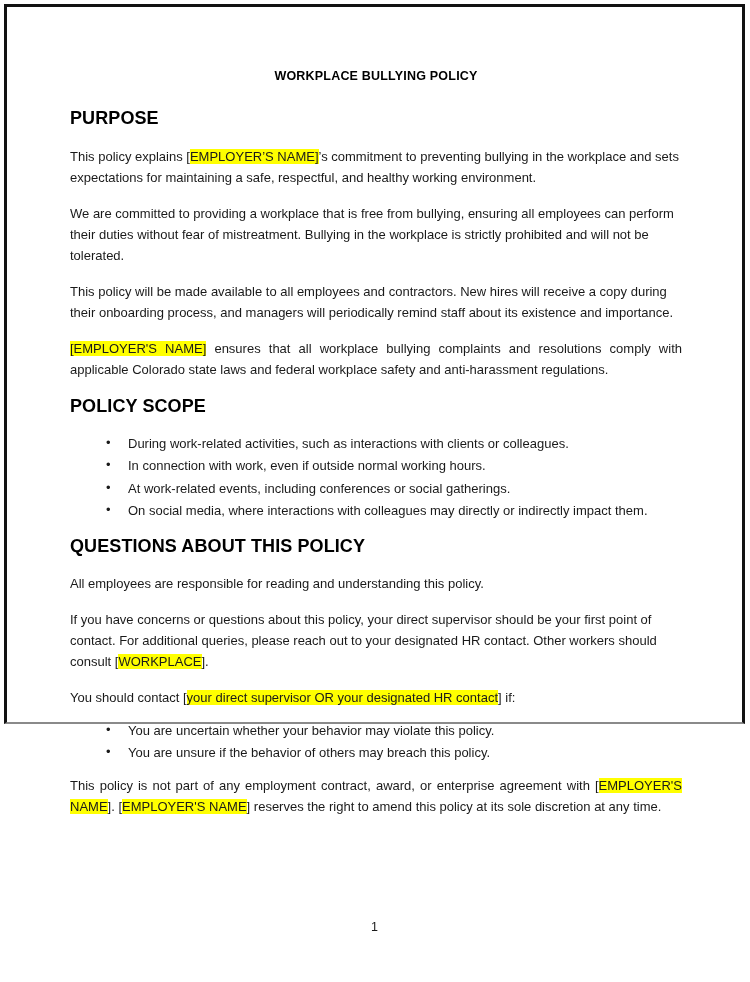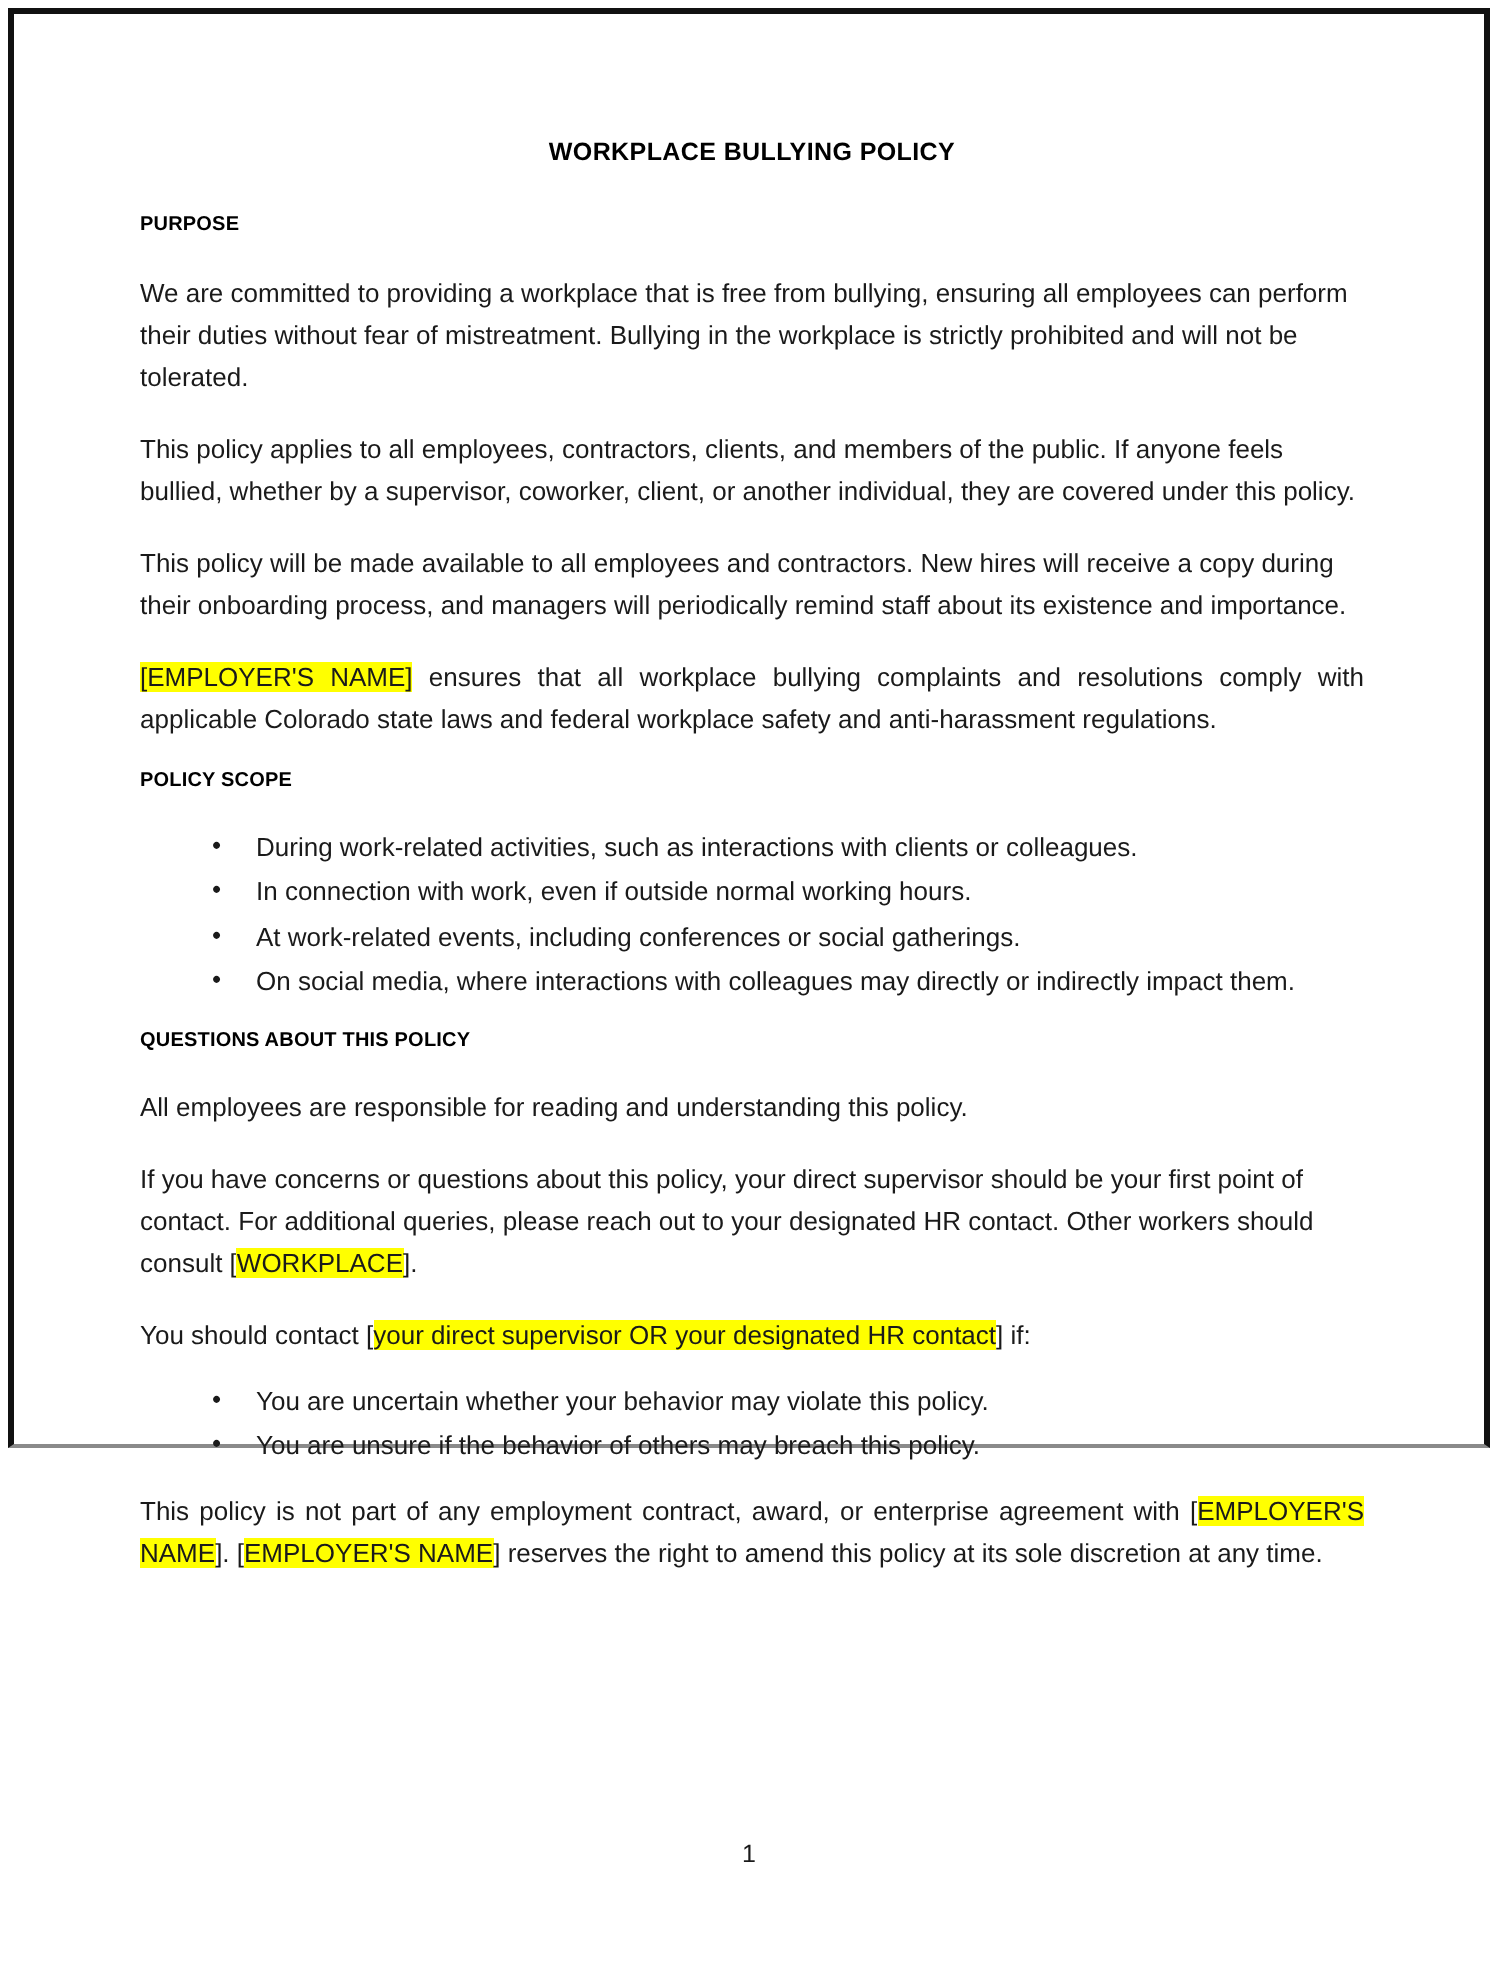--- a/index.html
+++ b/index.html
@@ -49,21 +49,21 @@
     text-align: center;
     font-size: 12.5px;
     font-weight: bold;
     letter-spacing: 0.2px;
     color: #000000;
     margin: 0 0 23px 0;
     line-height: 1.2;
   }
 
   .section-heading {
-    font-size: 10px;
+    font-size: 18px;
     font-weight: bold;
     color: #000000;
     letter-spacing: 0.1px;
     margin: 0 0 16px 0;
     line-height: 1.25;
   }
 
   .section-heading.tight-top {
     margin-top: 14px;
   }
@@ -129,24 +129,24 @@
 
 <div class="page-frame">
   <div class="page-inner">
 
     <div class="doc-body">
 
       <h1 class="doc-title">WORKPLACE BULLYING POLICY</h1>
 
       <h2 class="section-heading">PURPOSE</h2>
 
+      <p class="para"><span>This policy explains [</span><span class="hl">EMPLOYER’S NAME]</span><span>’s commitment to preventing bullying in the workplace and sets expectations for maintaining a safe, respectful, and healthy working environment.</span></p>
 
       <p class="para">We are committed to providing a workplace that is free from bullying, ensuring all employees can perform their duties without fear of mistreatment. Bullying in the workplace is strictly prohibited and will not be tolerated.</p>
 
-      <p class="para">This policy applies to all employees, contractors, clients, and members of the public. If anyone feels bullied, whether by a supervisor, coworker, client, or another individual, they are covered under this policy.</p>
 
       <p class="para">This policy will be made available to all employees and contractors. New hires will receive a copy during their onboarding process, and managers will periodically remind staff about its existence and importance.</p>
 
       <p class="para justify"><span class="hl">[EMPLOYER'S NAME]</span><span> ensures that all workplace bullying complaints and resolutions comply with applicable Colorado state laws and federal workplace safety and anti-harassment regulations.</span></p>
 
       <h2 class="section-heading">POLICY SCOPE</h2>
 
 
       <ul class="bullets">
         <li>During work-related activities, such as interactions with clients or colleagues.</li>

